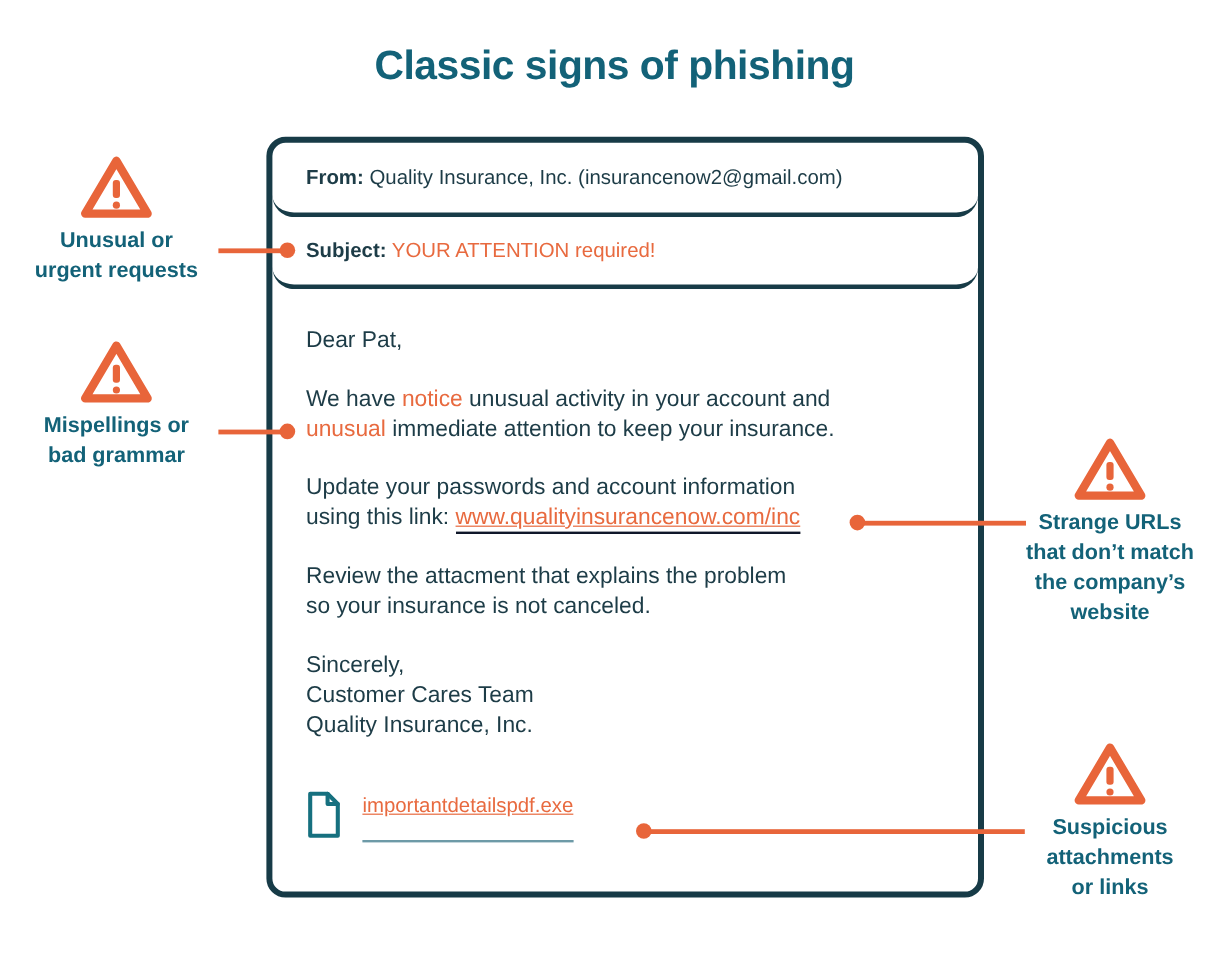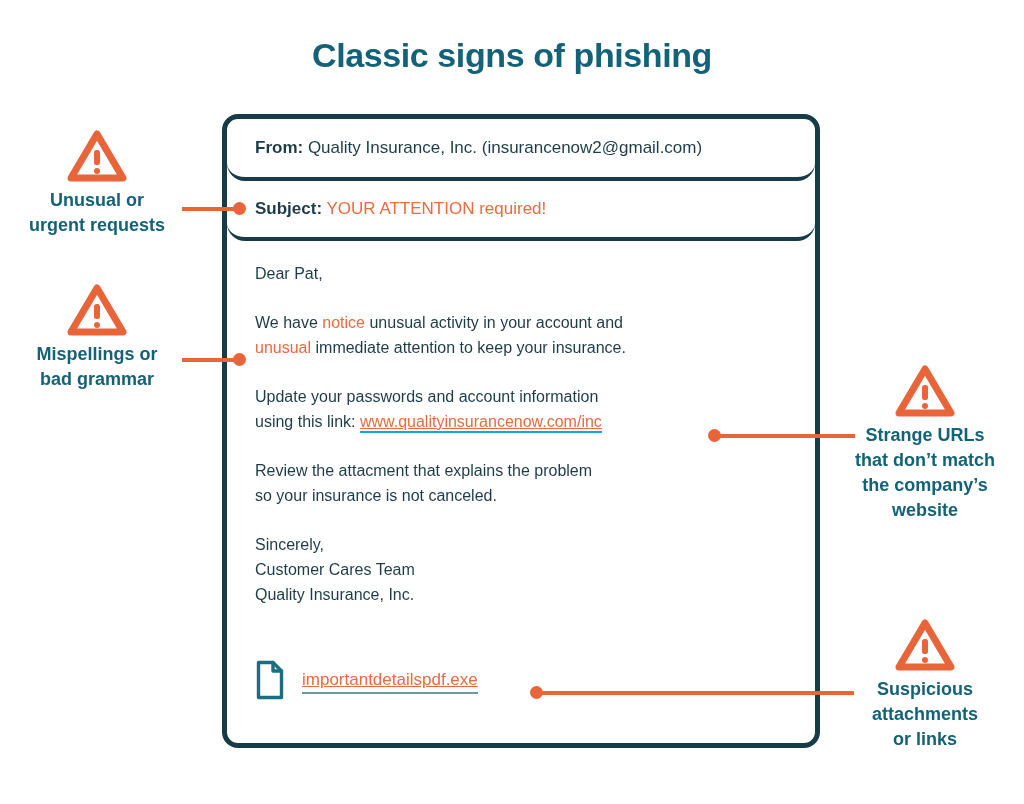--- a/index.html
+++ b/index.html
@@ -71,54 +71,54 @@
     font-size: 17px;
     color: #1d3c47;
     white-space: pre;
   }
   .row-value.alert {
     color: #e86a3f;
   }
 
   
   .email-body {
-    padding: 20px 28px 0 28px;
-    font-size: 16px;
+    padding: 30px 28px 0 28px;
+    font-size: 19px;
     line-height: 25px;
     color: #1d3c47;
   }
   .para {
     margin: 0 0 24px 0;
     white-space: pre-line;
   }
   .para:last-child { margin-bottom: 0; }
   .hl {
     color: #e86a3f;
   }
   .url-link {
     color: #e86a3f;
-    border-bottom: 2px solid #0ea5e9;
+    border-bottom: 2px solid #0f172a;
     padding-bottom: 1px;
   }
 
   
   .attachment {
     position: absolute;
     left: 28px;
     bottom: 38px;
     display: flex;
     align-items: center;
     gap: 17px;
   }
   .file-icon { display: block; }
   .file-name {
     font-size: 17px;
     color: #e86a3f;
     border-bottom: 2px solid #6d9aa7;
-    padding-bottom: 2px;
+    padding-bottom: 18px;
   }
 
   
   .annot {
     position: absolute;
     width: 200px;
     text-align: center;
     z-index: 2;
   }
   .annot-label {

